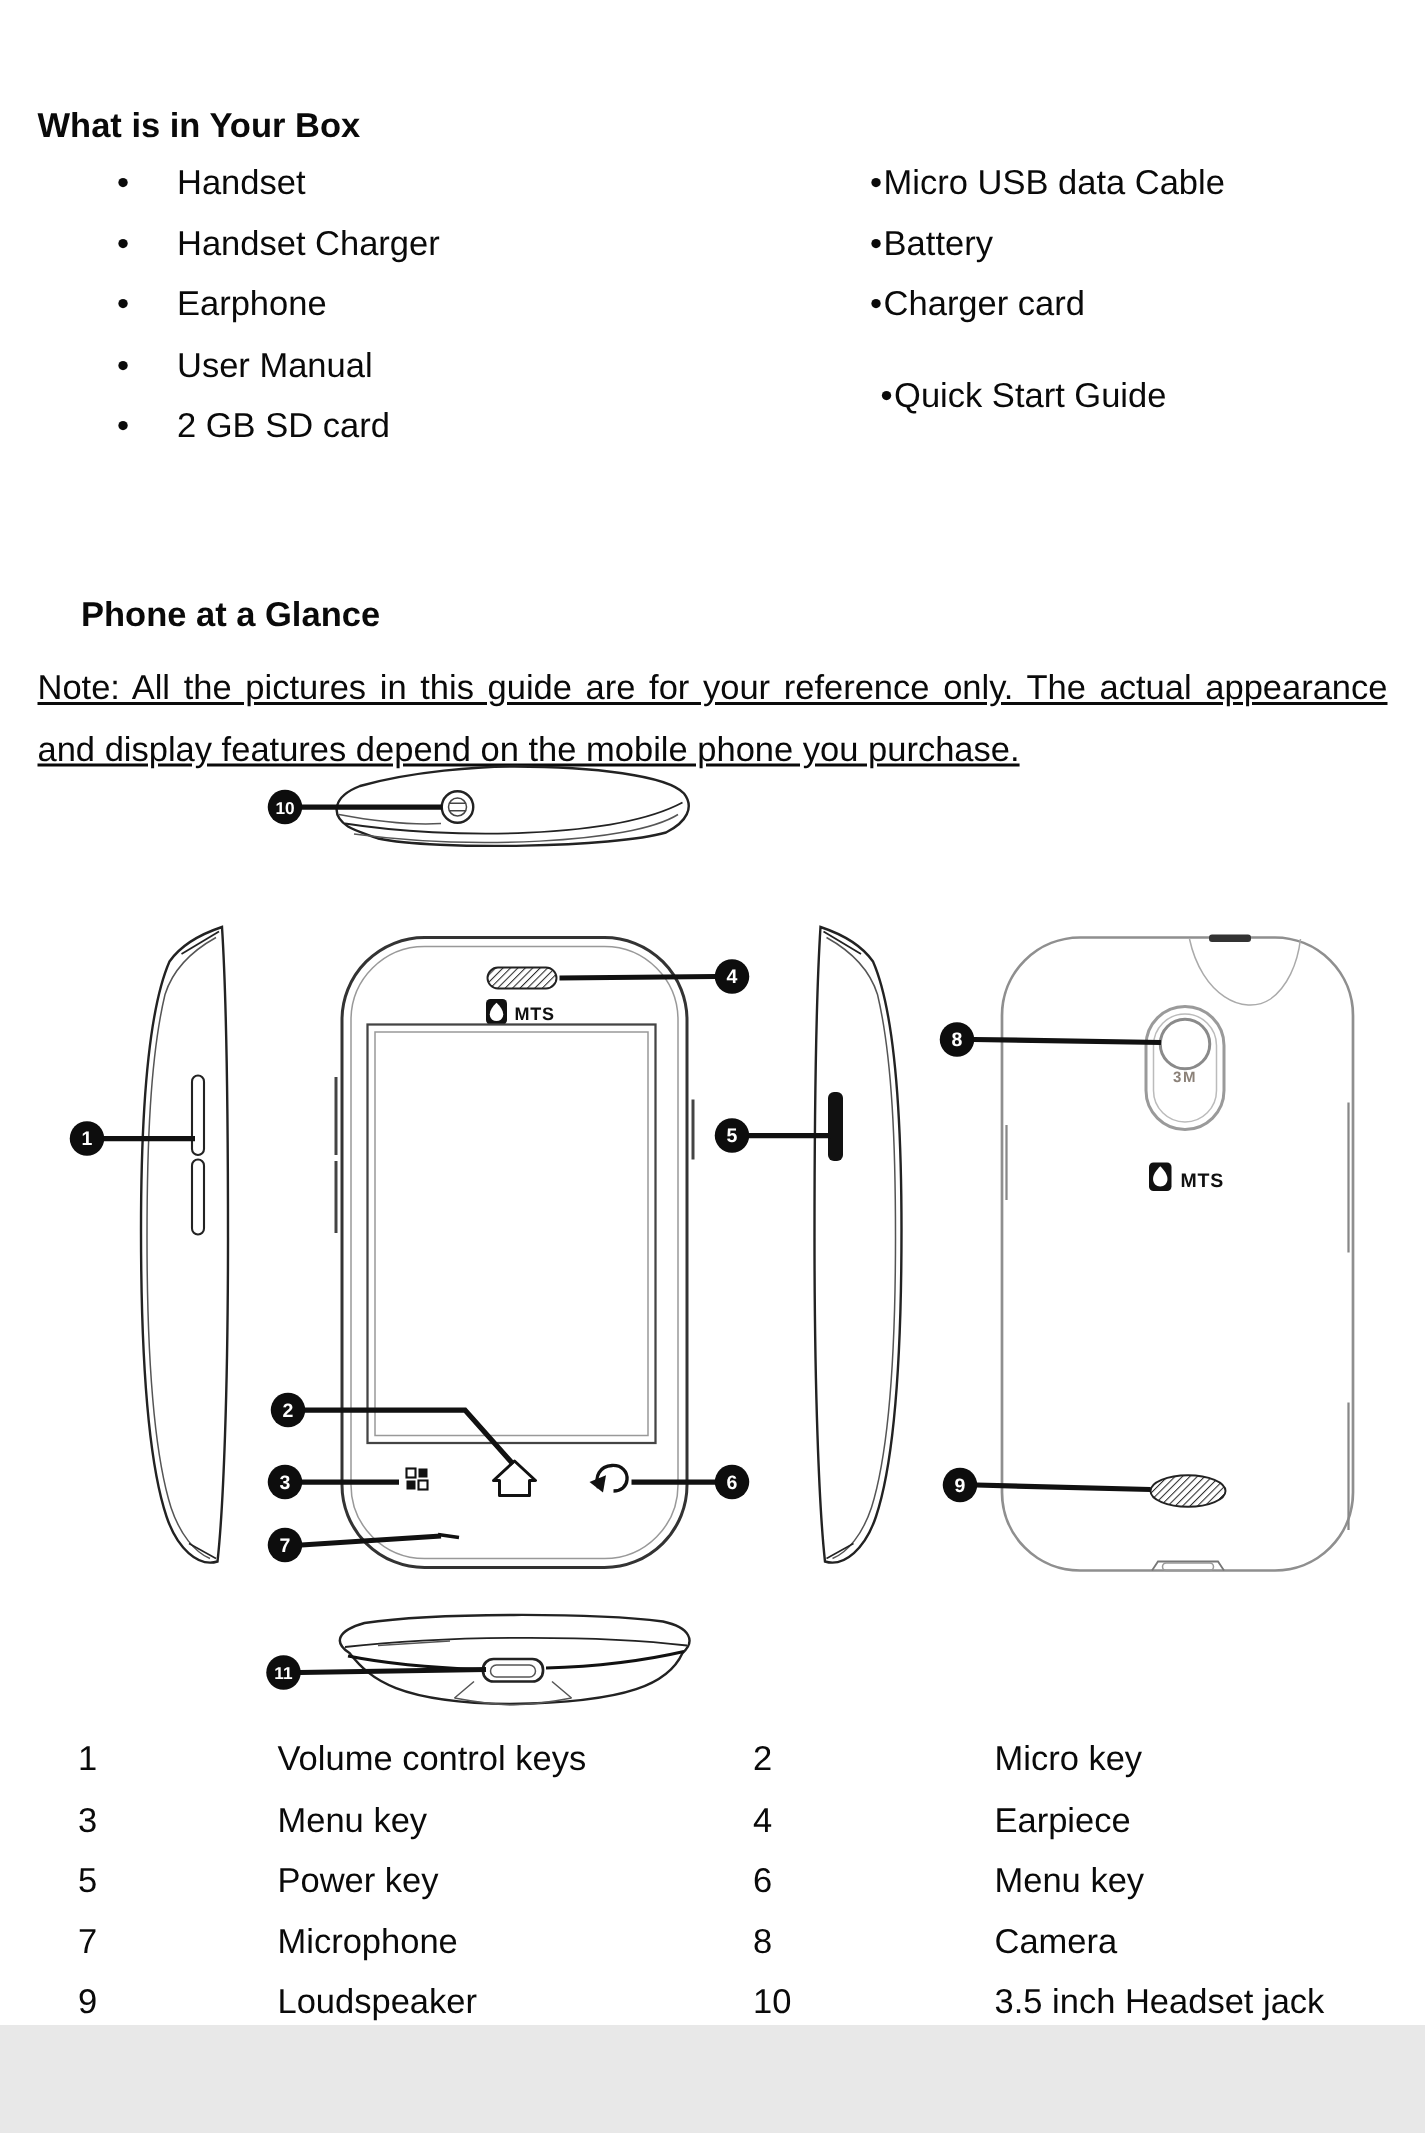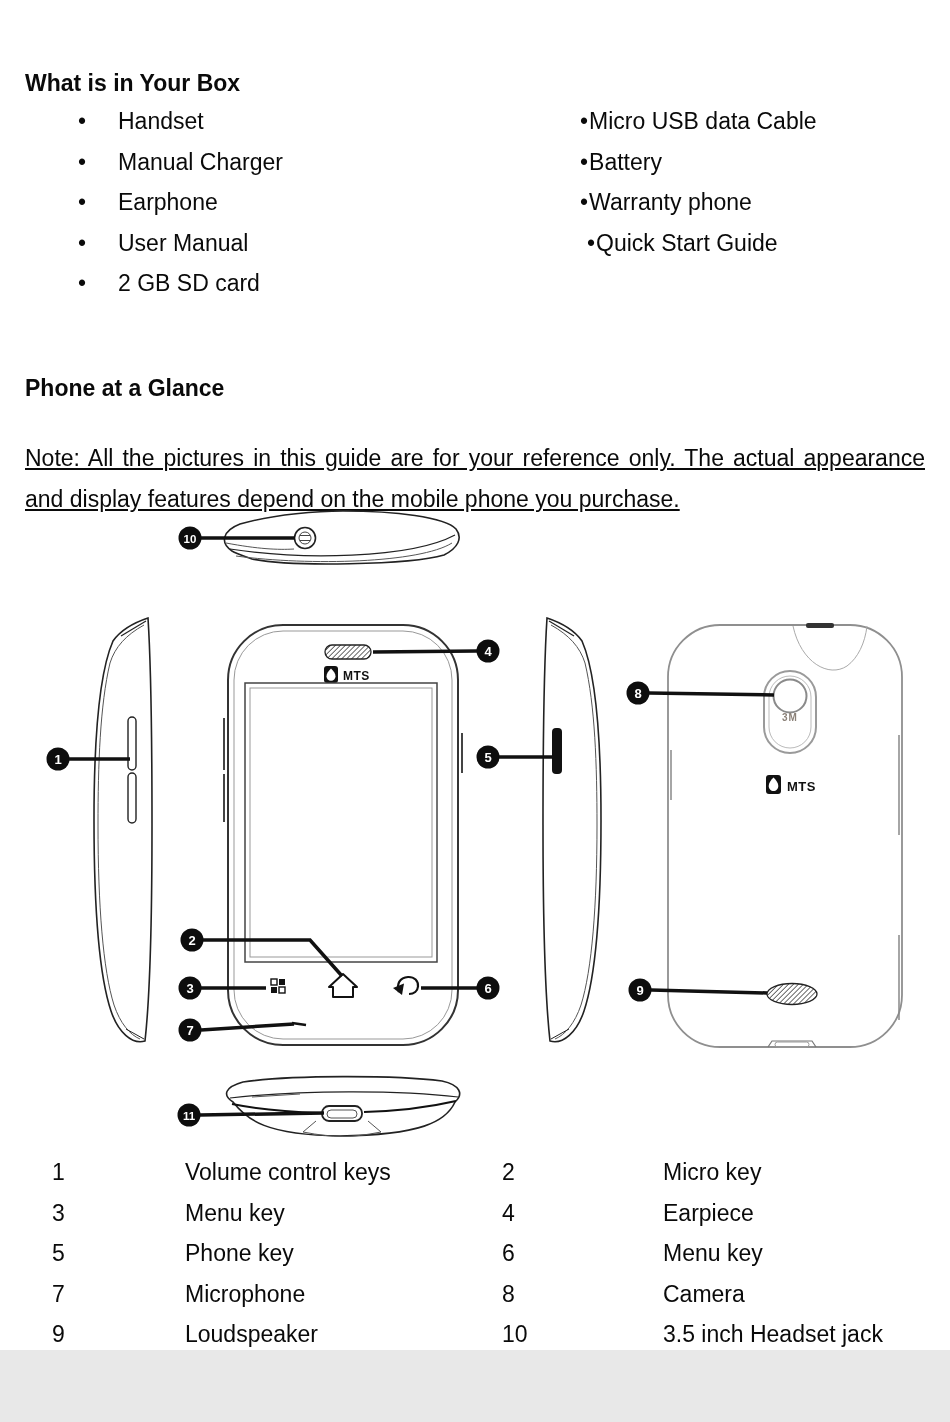--- a/index.html
+++ b/index.html
@@ -6,32 +6,32 @@
   .page {
     position:relative; width:950px; height:1350px; margin:0 auto;
     background:#ffffff; overflow:hidden;
     font-family:"Liberation Sans", sans-serif; color:#0a0a0a;
   }
   .heading {
     position:absolute; left:25px; margin:0;
     font-size:23px; font-weight:700; line-height:40.5px; white-space:nowrap;
   }
   #box-heading   { top:63px; }
-  #glance-heading{ top:368px; }
+  #glance-heading{ top:389px;margin-left:29px; }
 
   .bullet-list { position:absolute; margin:0; padding:0; list-style:none; }
   .bullet-list li { position:relative; line-height:40.5px; font-size:23px; white-space:nowrap; }
 
   #box-left  { top:101px; left:78px; }
   #box-left li { padding-left:40px; }
   #box-left .bullet { position:absolute; left:0; top:0; }
 
   #box-right { top:101px; left:580px; }
   #box-right .bullet { margin-right:1px; }
-  #box-right li.indented { padding-left:7px; }
+  #box-right li.indented { padding-left:7px;margin-top:20px; }
 
   .note {
     position:absolute; left:25px; top:438px; width:900px; margin:0;
     font-size:23px; line-height:40.5px; text-align:justify;text-decoration:underline;
   }
 
   .diagram-wrap { position:absolute; left:0; top:505px; width:950px; height:660px; }
   svg text.badge-num { fill:#ffffff; font-weight:700; font-size:13px; }
   svg text.badge-num.two { font-size:11.5px; }
   svg text.brand { fill:#111; font-weight:700; letter-spacing:0.5px; }
@@ -45,30 +45,30 @@
 </style>
 </head>
 <body>
 
 <div class="page">
 
   <h2 class="heading" id="box-heading">What is in Your Box</h2>
 
   <ul class="bullet-list" id="box-left">
     <li><span class="bullet">•</span><span>Handset</span></li>
-    <li><span class="bullet">•</span><span>Manual Charger</span></li>
+    <li><span class="bullet">•</span><span>Handset Charger</span></li>
     <li><span class="bullet">•</span><span>Earphone</span></li>
     <li><span class="bullet">•</span><span>User Manual</span></li>
     <li><span class="bullet">•</span><span>2 GB SD card</span></li>
   </ul>
 
   <ul class="bullet-list" id="box-right">
     <li><span class="bullet">•</span><span>Micro USB data Cable</span></li>
     <li><span class="bullet">•</span><span>Battery</span></li>
-    <li><span class="bullet">•</span><span>Warranty phone</span></li>
+    <li><span class="bullet">•</span><span>Charger card</span></li>
     <li class="indented"><span class="bullet">•</span><span>Quick Start Guide</span></li>
   </ul>
 
   <h2 class="heading" id="glance-heading">Phone at a Glance</h2>
 
   <p class="note">Note: All the pictures in this guide are for your reference only. The actual appearance and display features depend on the mobile phone you purchase.</p>
 
   <div class="diagram-wrap">
   <svg width="950" height="660" viewBox="0 0 950 660">
     <defs>
@@ -251,21 +251,21 @@
         <span>Micro key</span>
     </div>
     <div class="legend-row">
       <span>3</span>
         <span>Menu key</span>
         <span>4</span>
         <span>Earpiece</span>
     </div>
     <div class="legend-row">
       <span>5</span>
-        <span>Phone key</span>
+        <span>Power key</span>
         <span>6</span>
         <span>Menu key</span>
     </div>
     <div class="legend-row">
       <span>7</span>
         <span>Microphone</span>
         <span>8</span>
         <span>Camera</span>
     </div>
     <div class="legend-row">

